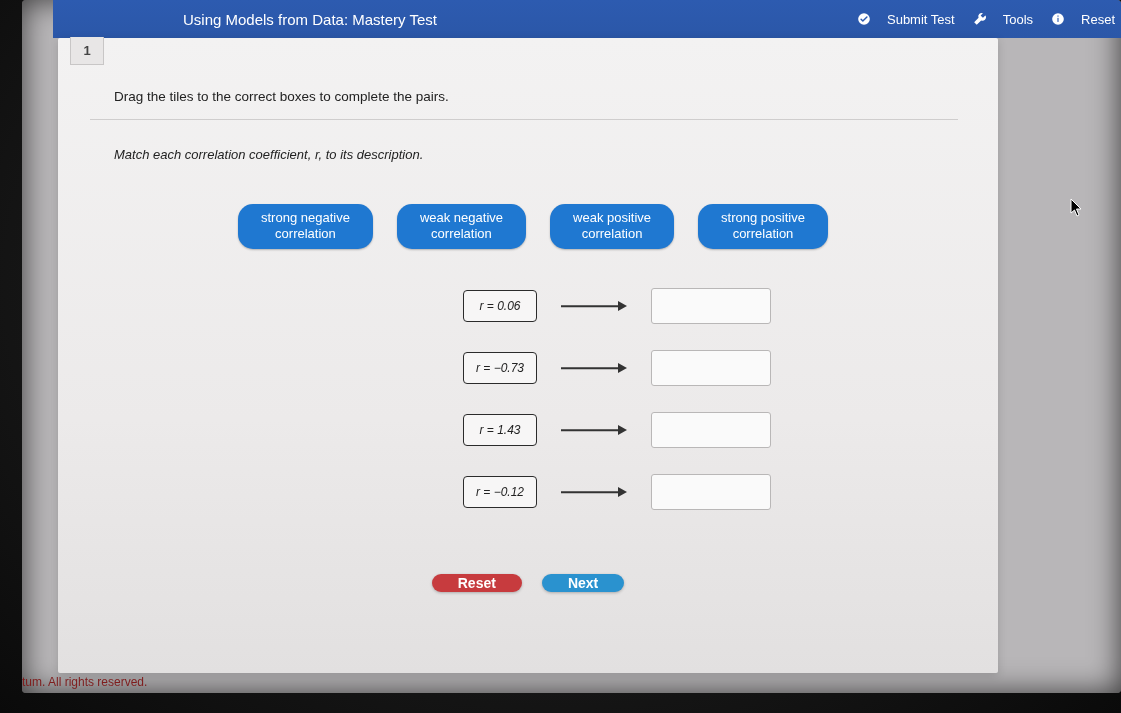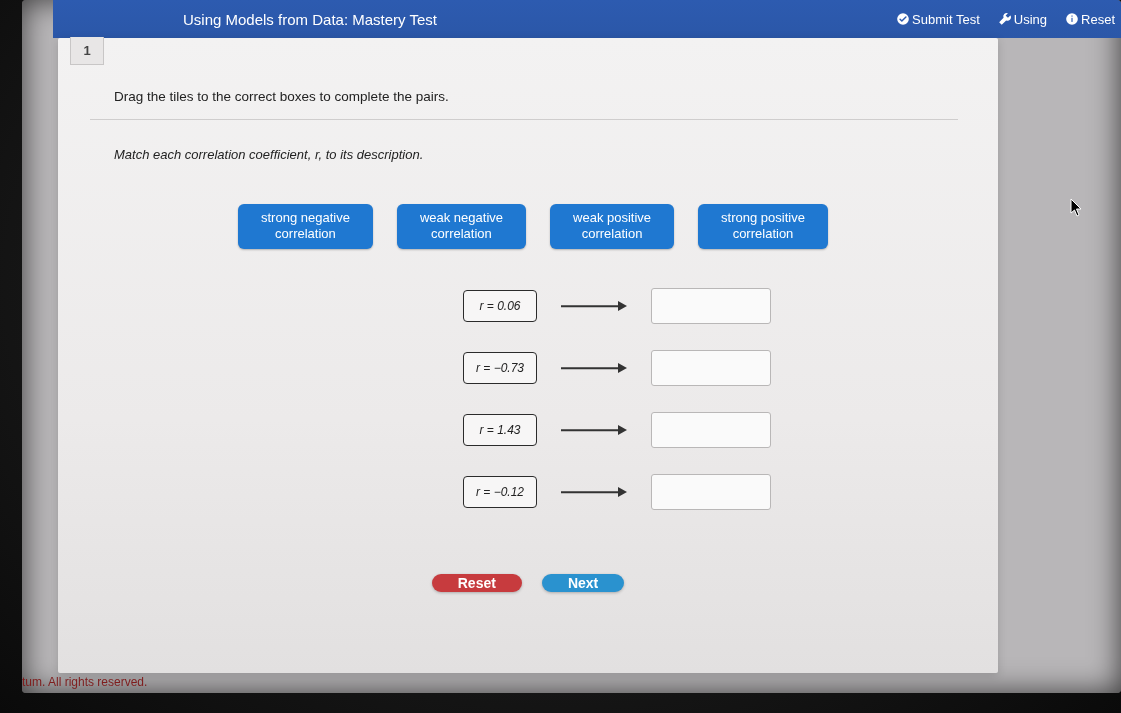--- a/index.html
+++ b/index.html
@@ -46,21 +46,21 @@
   }
   .header-actions {
     margin-left:auto;
     display:flex;
     align-items:center;
     gap:18px;
     padding-right:6px;
     font-size:13px;
   }
   .header-btn {
-    display:flex; align-items:center; gap:2px;
+    display:flex; align-items:center; gap:16px;
     color:#fff; cursor:pointer;
   }
   .icon { display:inline-block; }
   .icon svg { display:block; }
 
   
   .card {
     position:absolute;
     left:36px; top:38px;
     width:940px; height:635px;
@@ -97,21 +97,21 @@
 
   
   .tiles-row {
     position:absolute;
     left:180px; top:166px;
     display:flex; gap:24px;
   }
   .tile {
     background:#1f78d1;
     color:#fff;
-    border-radius:6px;
+    border-radius:15px;
     padding:6px 23px;
     font-size:13px;
     text-align:center;
     line-height:1.25;
     min-width:118px;
     box-shadow: 0 1px 2px rgba(0,0,0,0.25);
     cursor:grab;
     user-select:none;
   }
 
@@ -203,21 +203,21 @@
             </svg>
         </span>
         <span>Submit Test</span>
       </div>
       <div class="header-btn">
         <span class="icon">
           <svg width="14" height="14" viewBox="0 0 24 24" fill="#fff">
               <path d="M22 6.9a6 6 0 0 1-8 7.6L6.4 22 2 17.6l7.5-7.6A6 6 0 0 1 17.1 2l-4 4 2 2 2 2 4-4z"></path>
             </svg>
         </span>
-        <span>Using</span>
+        <span>Tools</span>
       </div>
       <div class="header-btn">
         <span class="icon">
           <svg width="14" height="14" viewBox="0 0 24 24" fill="#fff">
               <circle cx="12" cy="12" r="10" fill="#fff"></circle>
               <rect x="11" y="10" width="2" height="7" fill="#2d5bb0"></rect>
               <rect x="11" y="6" width="2" height="2" fill="#2d5bb0"></rect>
             </svg>
         </span>
         <span>Reset</span>

